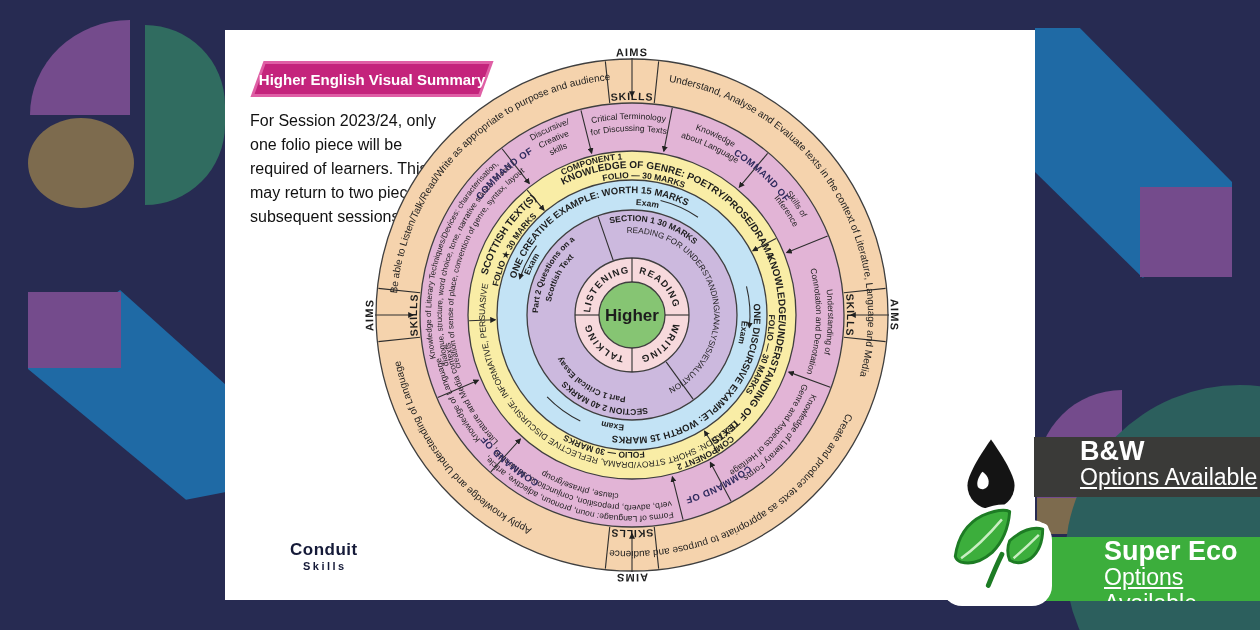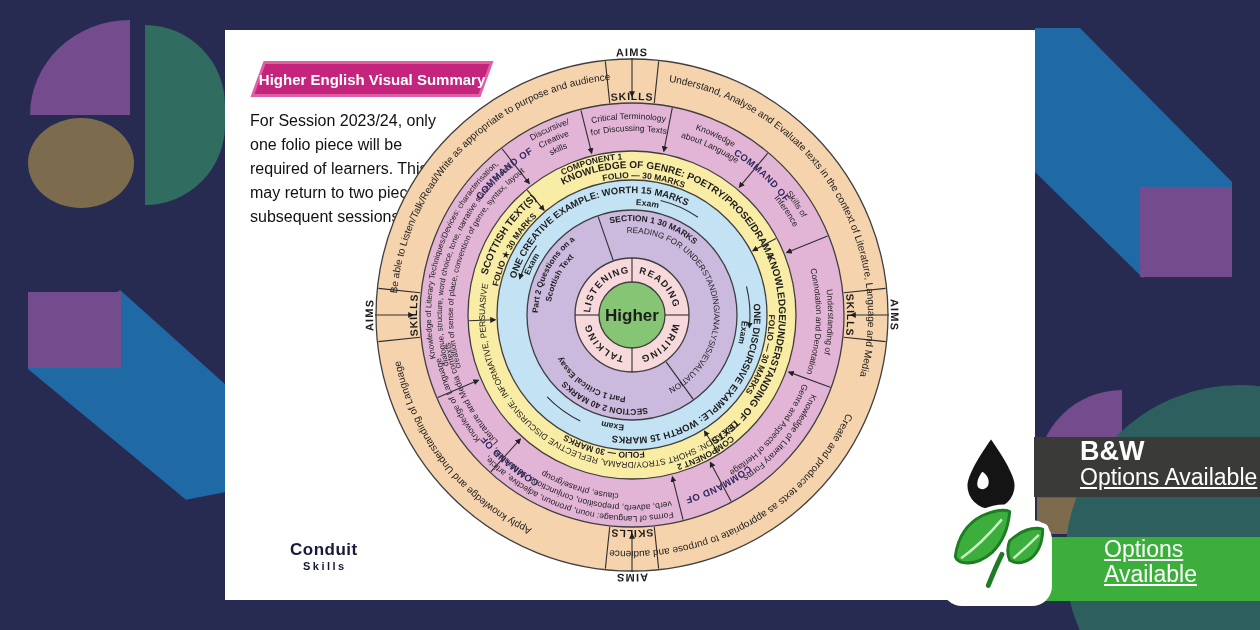--- a/index.html
+++ b/index.html
@@ -264,20 +264,21 @@
     <div class="badge-sub">Options Available</div>
   </div>
   <div class="bw-blob">
     <svg width="62" height="76" viewBox="0 0 100 120">
       <path d="M50 6 C50 6 12 58 12 80 a38 38 0 0 0 76 0 C88 58 50 6 50 6 Z" fill="#141414"></path>
       <path d="M36 58 C29 67 26 76 29 83 a11 13 0 0 0 16 -2 C49 71 43 62 36 58 Z" fill="#ffffff"></path>
     </svg>
   </div>
 
   <div class="badge-bar badge-eco">
+    <div class="badge-title">Super Eco</div>
     <div class="badge-sub">Options Available</div>
   </div>
   <div class="eco-blob"></div>
   <svg class="eco-leaf" viewBox="0 0 110 105">
     <g stroke="#ffffff" stroke-width="12" fill="#ffffff" stroke-linejoin="round">
       <path d="M10 60 Q14 30 38 18 Q58 10 66 14 Q64 40 48 56 Q32 70 16 66 Q11 64 10 60 Z"></path>
       <path d="M66 44 Q84 28 100 32 Q100 52 88 62 Q76 70 66 64 Q62 54 66 44 Z"></path>
     </g>
     <g fill="#3cae3c" stroke="#1d7c24" stroke-width="3" stroke-linejoin="round">
       <path d="M10 60 Q14 30 38 18 Q58 10 66 14 Q64 40 48 56 Q32 70 16 66 Q11 64 10 60 Z"></path>

